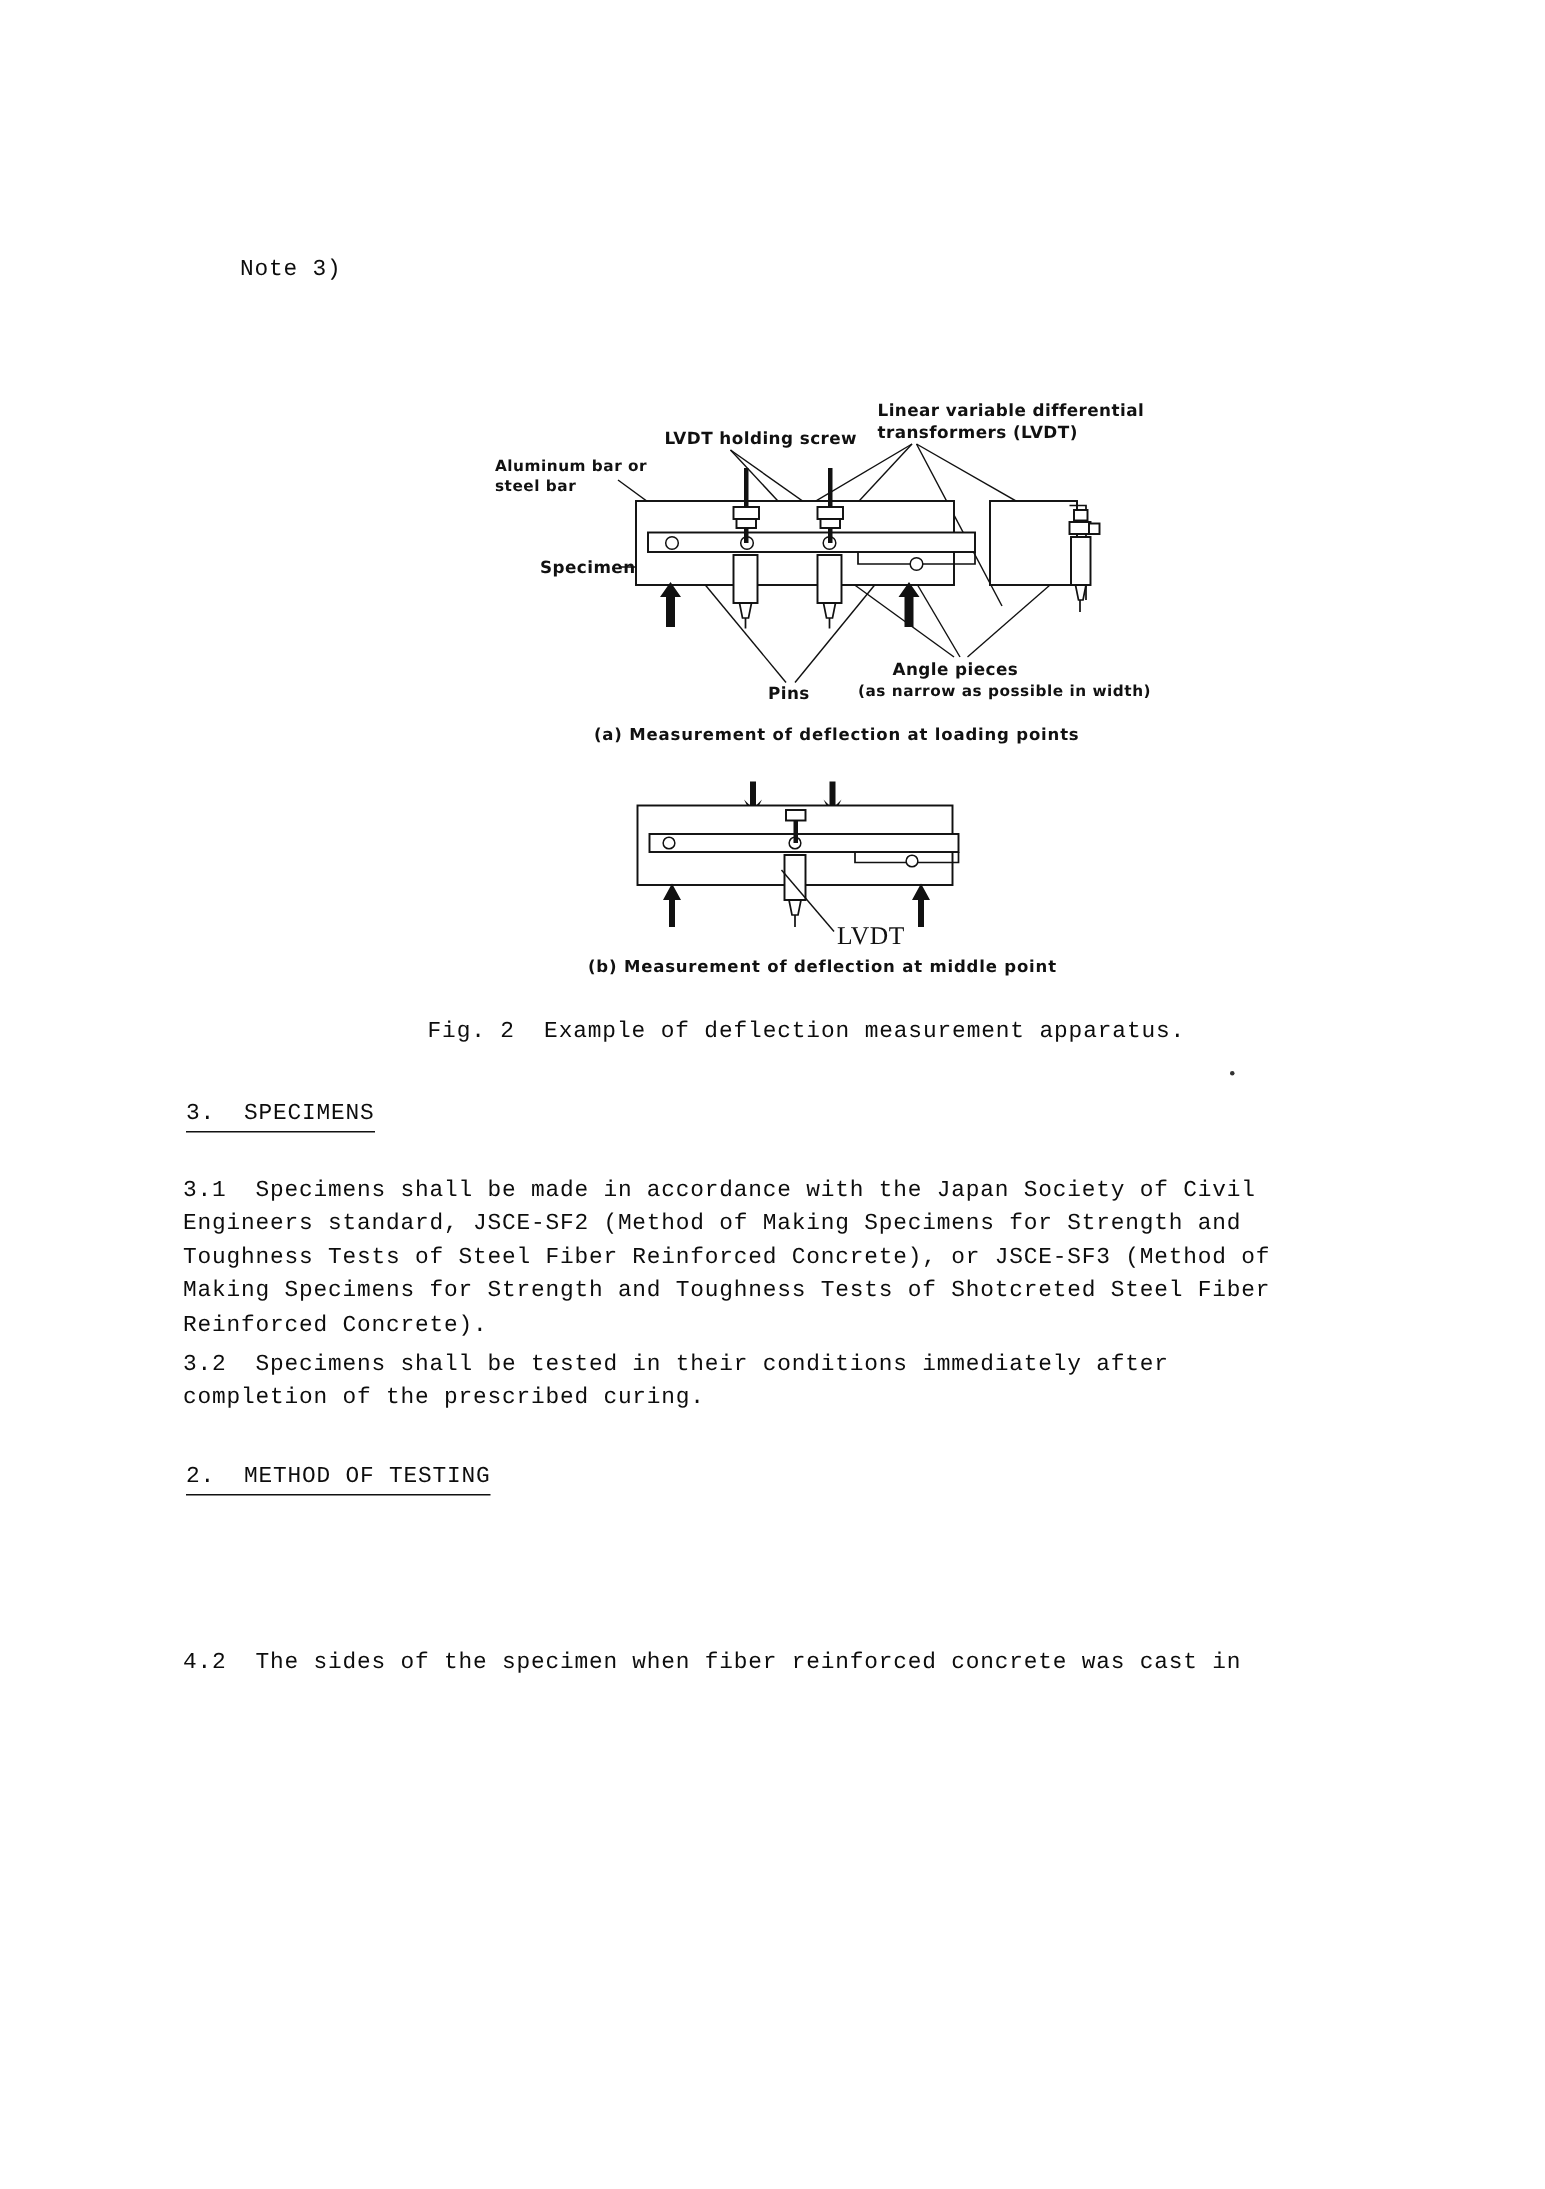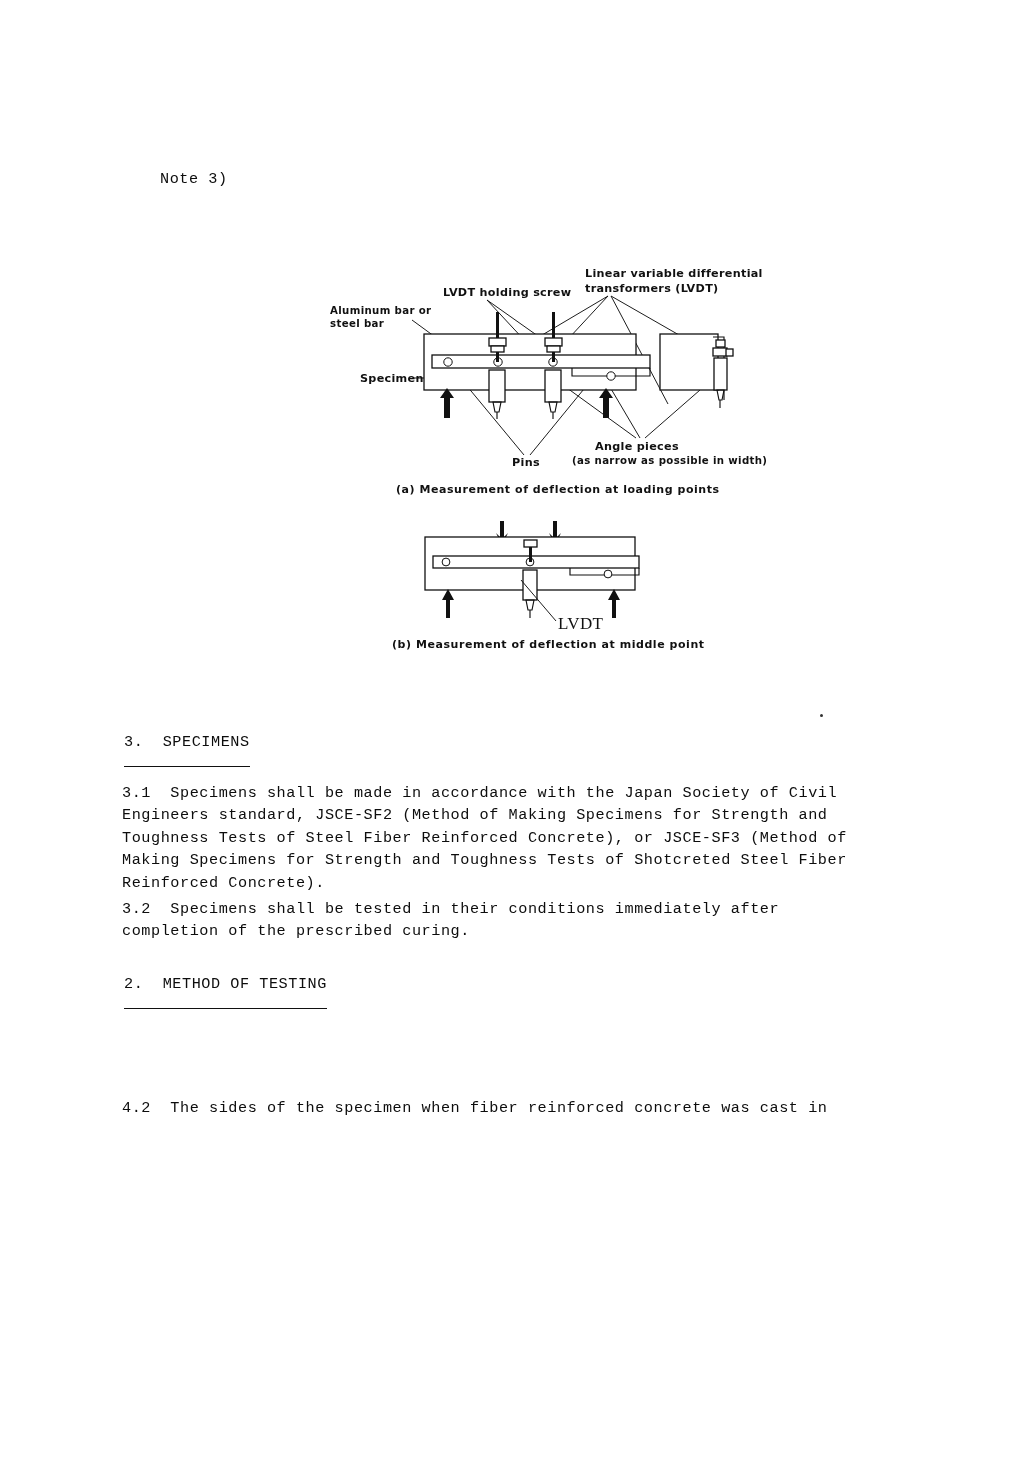--- a/index.html
+++ b/index.html
@@ -40,21 +40,21 @@
     font-size: 15.2px; letter-spacing: 0.6px;
   }
 
   .section-head {
     position: absolute;
     font-family: "Liberation Mono", "DejaVu Sans Mono", monospace;
     font-size: 15.2px;
     letter-spacing: 0.55px;
     color: #0d0d0d;
     white-space: pre;
-    padding-bottom: 15px;
+    padding-bottom: 3px;
     border-bottom: 1.6px solid #111;
     line-height: 18px;
   }
   #head-specimens { left: 124px; top: 733px; }
   #head-method    { left: 124px; top: 975px; }
 
   #p31 { left: 122px; top: 782px; }
   #p32 { left: 122px; top: 898px; }
   #p41 { left: 122px; top: 1012px; }
   #p42 { left: 122px; top: 1097px; }
@@ -223,20 +223,21 @@
       <path class="sld" d="M 446 618 L 446 600 L 442 600 L 448 589 L 454 600 L 450 600 L 450 618 Z"></path>
       <path class="sld" d="M 612 618 L 612 600 L 608 600 L 614 589 L 620 600 L 616 600 L 616 618 Z"></path>
 
       <text class="lvdt-big" x="558" y="629">LVDT</text>
       <path class="ln-t" d="M 556 621 L 521 580"></path>
 
       <text class="fig-caption-sub" x="392" y="648">(b) Measurement of deflection at middle point</text>
     </svg>
   </div>
 
+  <div class="tw" id="fig2-caption">Fig. 2  Example of deflection measurement apparatus.</div>
 
   <div class="section-head" id="head-specimens">3.  SPECIMENS</div>
   <div class="tw" id="p31">3.1  Specimens shall be made in accordance with the Japan Society of Civil
 Engineers standard, JSCE-SF2 (Method of Making Specimens for Strength and
 Toughness Tests of Steel Fiber Reinforced Concrete), or JSCE-SF3 (Method of
 Making Specimens for Strength and Toughness Tests of Shotcreted Steel Fiber
 Reinforced Concrete).</div>
   <div class="tw" id="p32">3.2  Specimens shall be tested in their conditions immediately after
 completion of the prescribed curing.</div>
 

